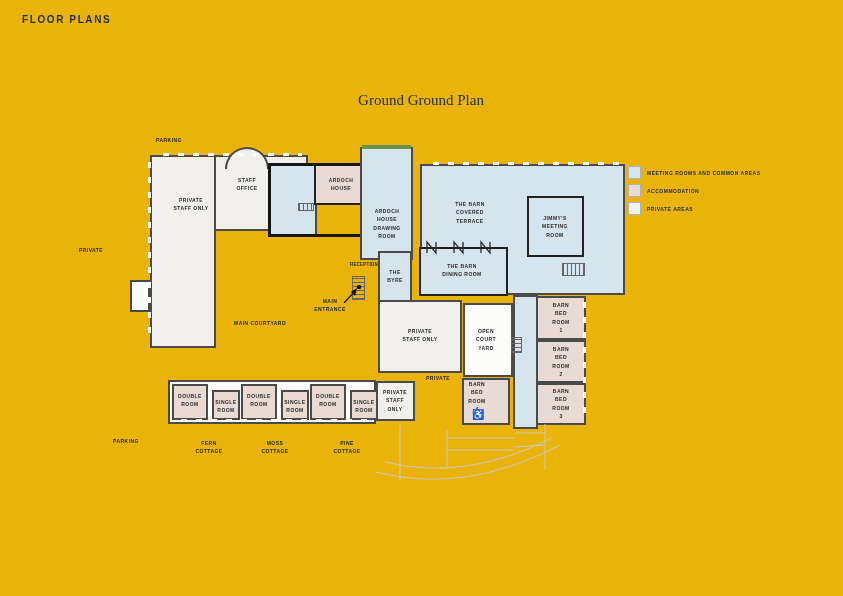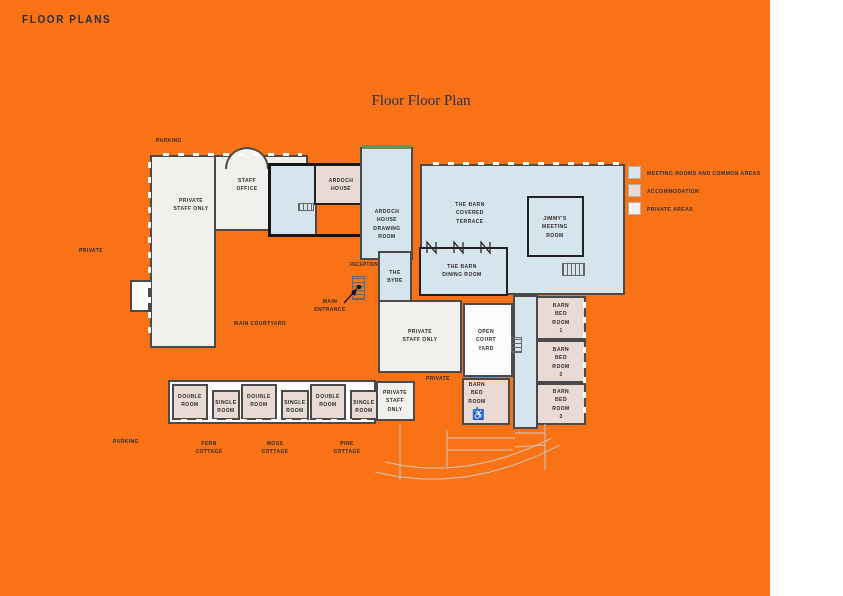--- a/index.html
+++ b/index.html
@@ -1,16 +1,16 @@
 <!DOCTYPE html>
 <html><head>
 <meta charset="utf-8">
 <style>
   html,body{margin:0;padding:0;background:#fff;}
-  .canvas{position:relative;width:770px;height:596px;background:#f97316;overflow:hidden;
+  .canvas{position:relative;width:843px;height:596px;background:#eab308;overflow:hidden;
           font-family:"Liberation Sans",sans-serif;}
   .hdr{position:absolute;left:22px;top:14px;font-size:10px;font-weight:bold;
        letter-spacing:1.6px;color:#273043;}
   .title{position:absolute;left:421px;top:92px;transform:translateX(-50%);
          font-family:"Liberation Serif","DejaVu Serif",serif;font-size:15px;color:#26304a;}
   
   .legend{position:absolute;left:628px;top:166px;}
   .lrow{display:flex;align-items:center;margin-bottom:5px;}
   .sw{width:11px;height:11px;border:1px solid #aab2ba;margin-right:6px;flex:0 0 auto;}
   .ltxt{font-size:5px;font-weight:bold;letter-spacing:.5px;color:#273043;white-space:nowrap;}
@@ -34,21 +34,21 @@
   .lb.sm{font-size:4.5px;letter-spacing:.2px;}
   .icon{position:absolute;transform:translate(-50%,-50%);color:#111;}
   svg.overlay{position:absolute;left:0;top:0;pointer-events:none;}
 </style>
 </head>
 <body>
 
 <div class="canvas">
 
   <div class="hdr">FLOOR PLANS</div>
-  <div class="title">Floor Floor Plan</div>
+  <div class="title">Ground Ground Plan</div>
 
   <div class="legend">
     <div class="lrow">
       <span class="sw" style="background: rgb(213, 228, 237);"></span>
       <span class="ltxt">MEETING ROOMS AND COMMON AREAS</span>
     </div>
     <div class="lrow">
       <span class="sw" style="background: rgb(233, 218, 211);"></span>
       <span class="ltxt">ACCOMMODATION</span>
     </div>

